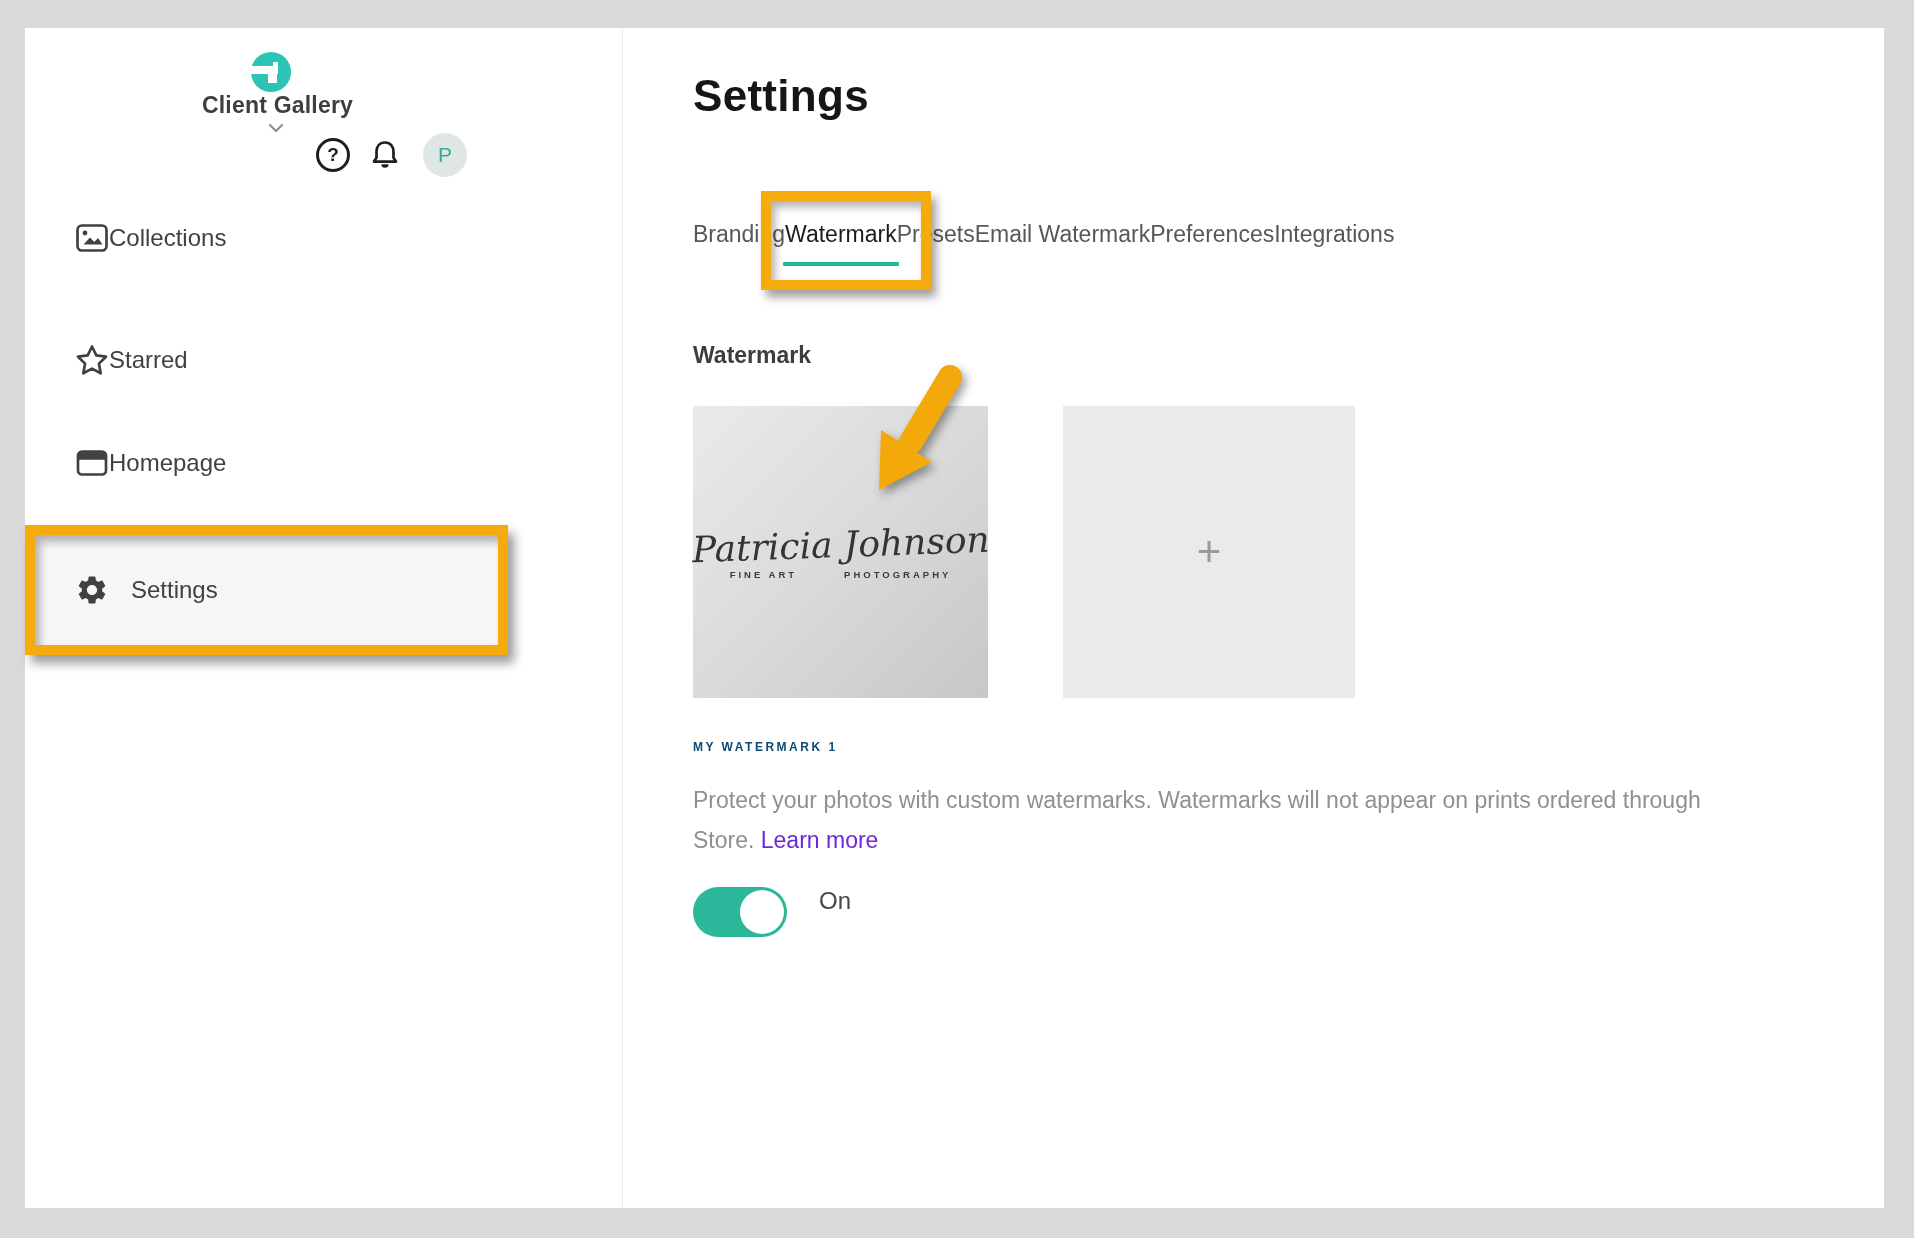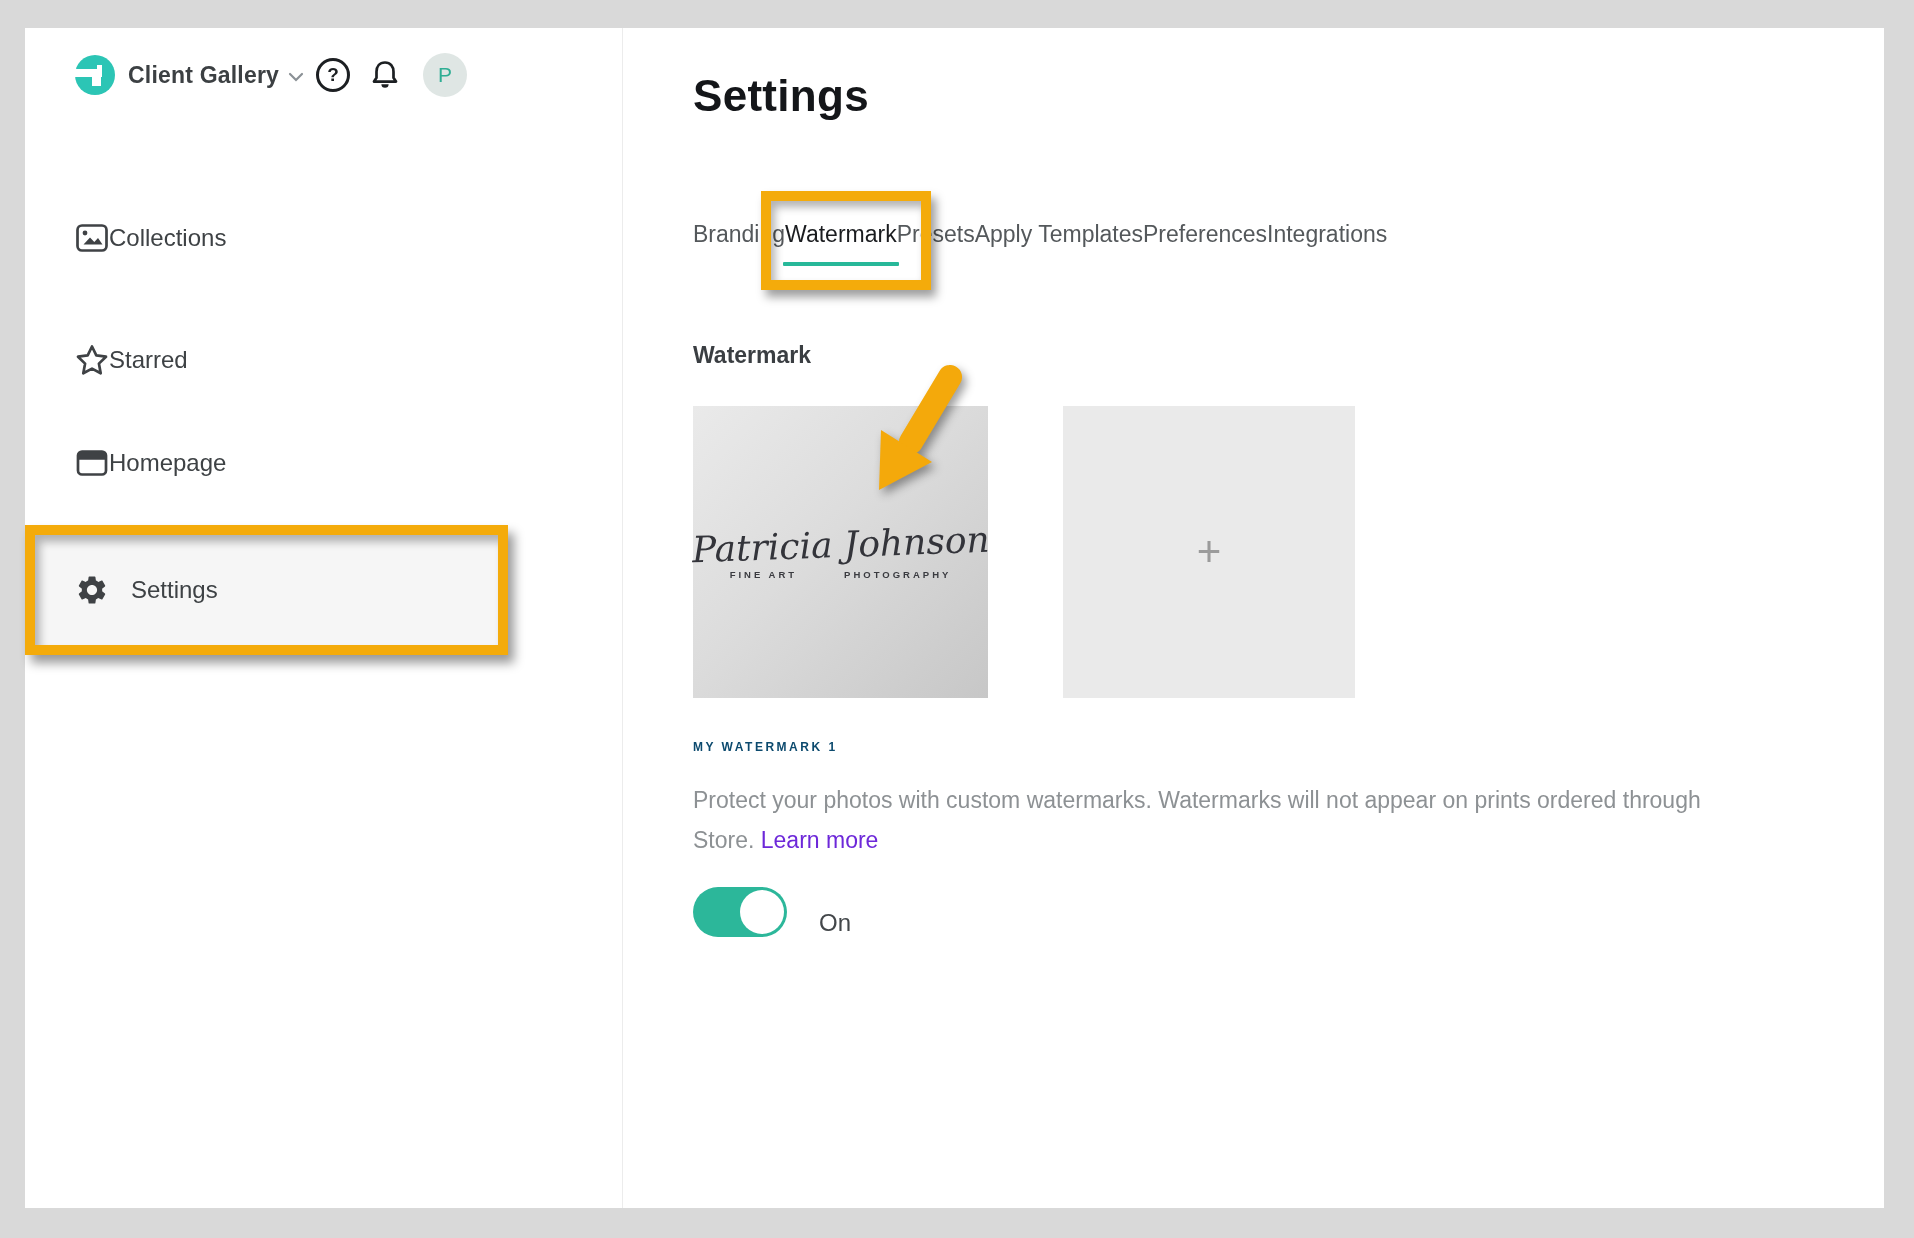--- a/index.html
+++ b/index.html
@@ -14,21 +14,21 @@
     position:absolute; left:25px; top:28px; width:1859px; height:1180px;
     background:#ffffff; display:flex;
   }
   
   .sidebar {
     position:relative; width:598px; flex-shrink:0;
     border-right:1px solid #ececec;
   }
   .brand {
     position:absolute; left:50px; top:24px; width:392px; height:46px;
-    display:flex; align-items:center;
+    display:flex; align-items:center;flex-direction:column;
   }
   .logo { width:40px; height:40px; flex-shrink:0; cursor:pointer; }
   .brand-name {
     margin-left:13px; font-size:23px; font-weight:bold; color:#3c4043;
     letter-spacing:.2px; cursor:pointer; white-space:nowrap;
   }
   .brand-caret { margin-left:9px; margin-top:4px; cursor:pointer; }
   .brand-actions { margin-left:auto; display:flex; align-items:center; }
   .help-icon {
     width:34px; height:34px; border:3px solid #1c1f22; border-radius:50%;
@@ -94,21 +94,21 @@
   .plus-glyph { font-size:42px; font-weight:100; color:#9b9b9b; line-height:1; }
   .annotation-arrow {
     position:absolute; left:160px; top:-46px; width:122px; height:152px;
     overflow:visible; pointer-events:none; z-index:2;
     filter:drop-shadow(4px 5px 5px rgba(0,0,0,.38));
   }
   .caption { margin-top:42px; font-size:12px; font-weight:bold; letter-spacing:2.5px; color:#0c4a6e; }
   .para { margin-top:26px; max-width:1045px; font-size:23px; line-height:40px; color:#8d9194; }
   .learn-more { color:#6d28d9; cursor:pointer; }
   .subheading { margin-top:104px; font-size:23px; font-weight:bold; color:#2b2e31; }
-  .toggle-row { margin-top:27px; display:flex; align-items:flex-end; gap:32px; }
+  .toggle-row { margin-top:27px; display:flex; align-items:flex-start; gap:32px; }
   .switch {
     position:relative; width:94px; height:50px; border-radius:25px;
     background:#2cb79a; cursor:pointer; flex-shrink:0;
   }
   .switch-knob {
     position:absolute; right:3px; top:3px; width:44px; height:44px;
     border-radius:50%; background:#ffffff;
   }
   .toggle-label { font-size:24px; color:#43474a; }
   svg { display:block; }
@@ -196,21 +196,21 @@
     <h1 class="page-title">Settings</h1>
 
     <div class="tabs">
       <span class="tab">Branding</span>
       <span class="tab tab--active">
         <span class="tab-frame"></span>
         <span>Watermark</span>
         <span class="tab-underline"></span>
       </span>
       <span class="tab">Presets</span>
-      <span class="tab">Apply Templates</span>
+      <span class="tab">Email Watermark</span>
       <span class="tab">Preferences</span>
       <span class="tab">Integrations</span>
     </div>
 
     <div class="section-label">Watermark</div>
 
     <div class="tiles">
       <div class="thumb">
         <span class="sig-script">Patricia Johnson</span>
         <span class="sig-sub">

